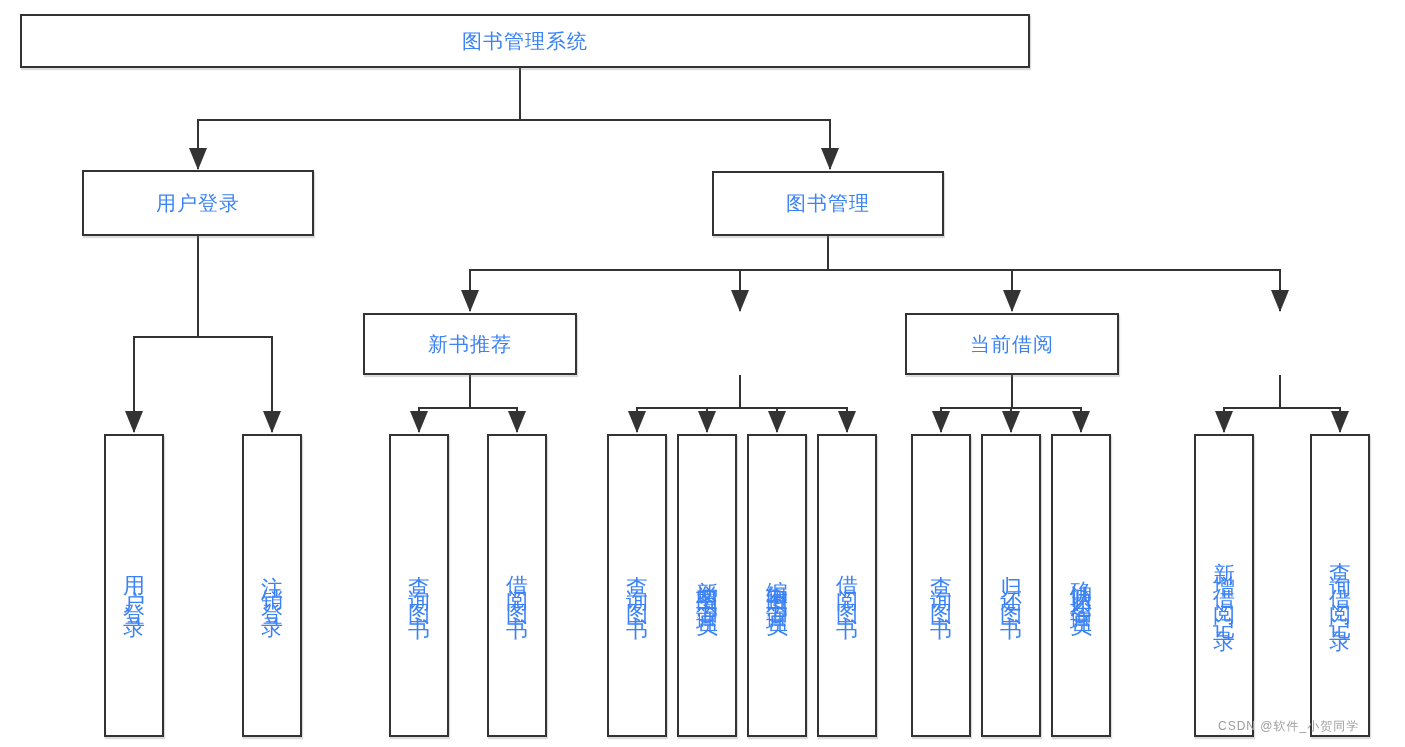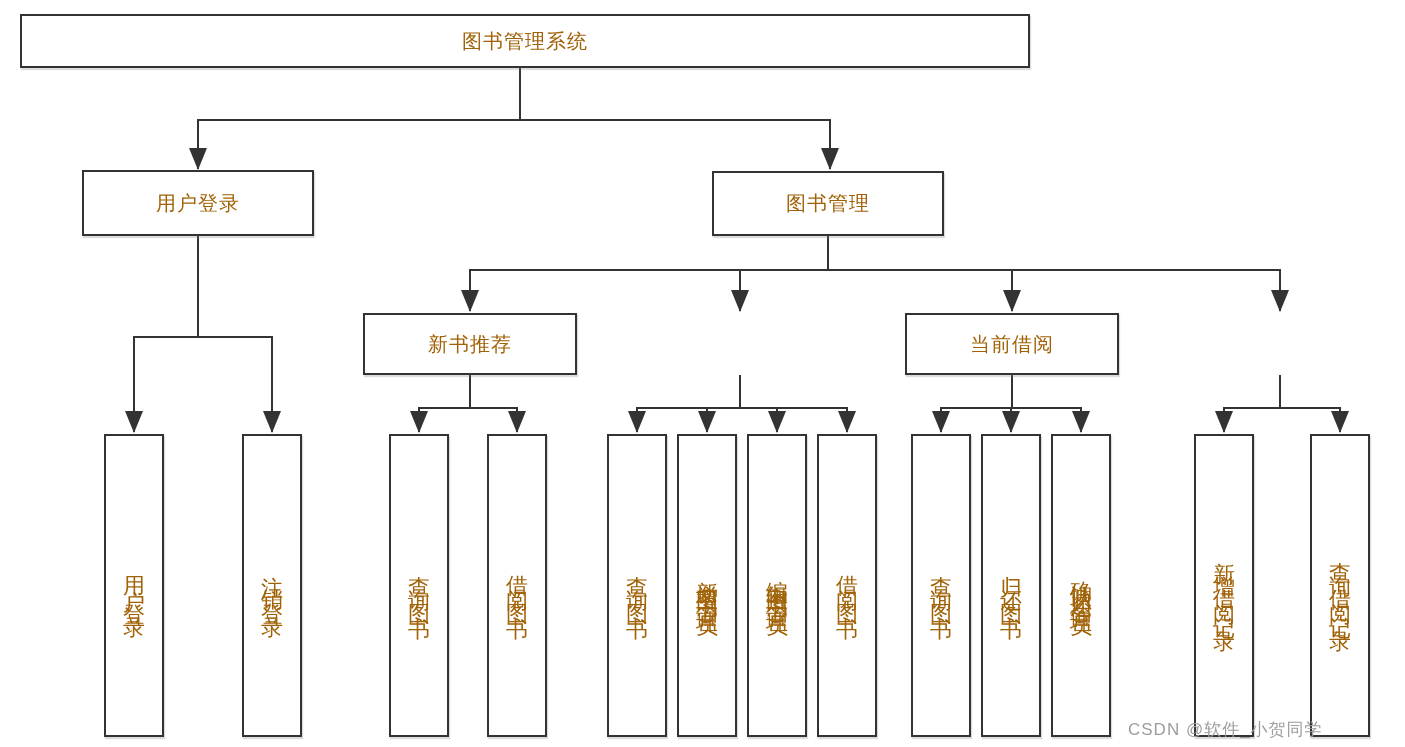--- a/index.html
+++ b/index.html
@@ -13,38 +13,38 @@
   .canvas { position: absolute; left: 0; top: 0; width: 1405px; height: 747px; }
   svg.connectors { position: absolute; left: 0; top: 0; z-index: 1; }
   .node {
     position: absolute;
     box-sizing: border-box;
     border: 2px solid #333333;
     background: #ffffff;
     display: flex;
     align-items: center;
     justify-content: center;
-    color: #a16207;
+    color: #3b82f6;
     z-index: 2;
     box-shadow: 1px 2px 1px rgba(130,130,130,0.28);
   }
   .h-node { font-size: 20px; letter-spacing: 1px; }
   .leaf .label {
     writing-mode: vertical-rl;
     text-orientation: mixed;
     font-size: 22px;
     letter-spacing: 14px;
     line-height: 1;
     white-space: nowrap;
   }
   .leaf.long .label { letter-spacing: 5px; }
   .watermark {
     position: absolute;
-    left: 1128px; top: 718px;
-    font-size: 17px;
+    left: 1218px; top: 718px;
+    font-size: 12px;
     color: #9d9d9d;
     letter-spacing: 1px;
     z-index: 3;
     white-space: nowrap;
   }
 </style>
 </head>
 <body>
 
 <div class="canvas">

